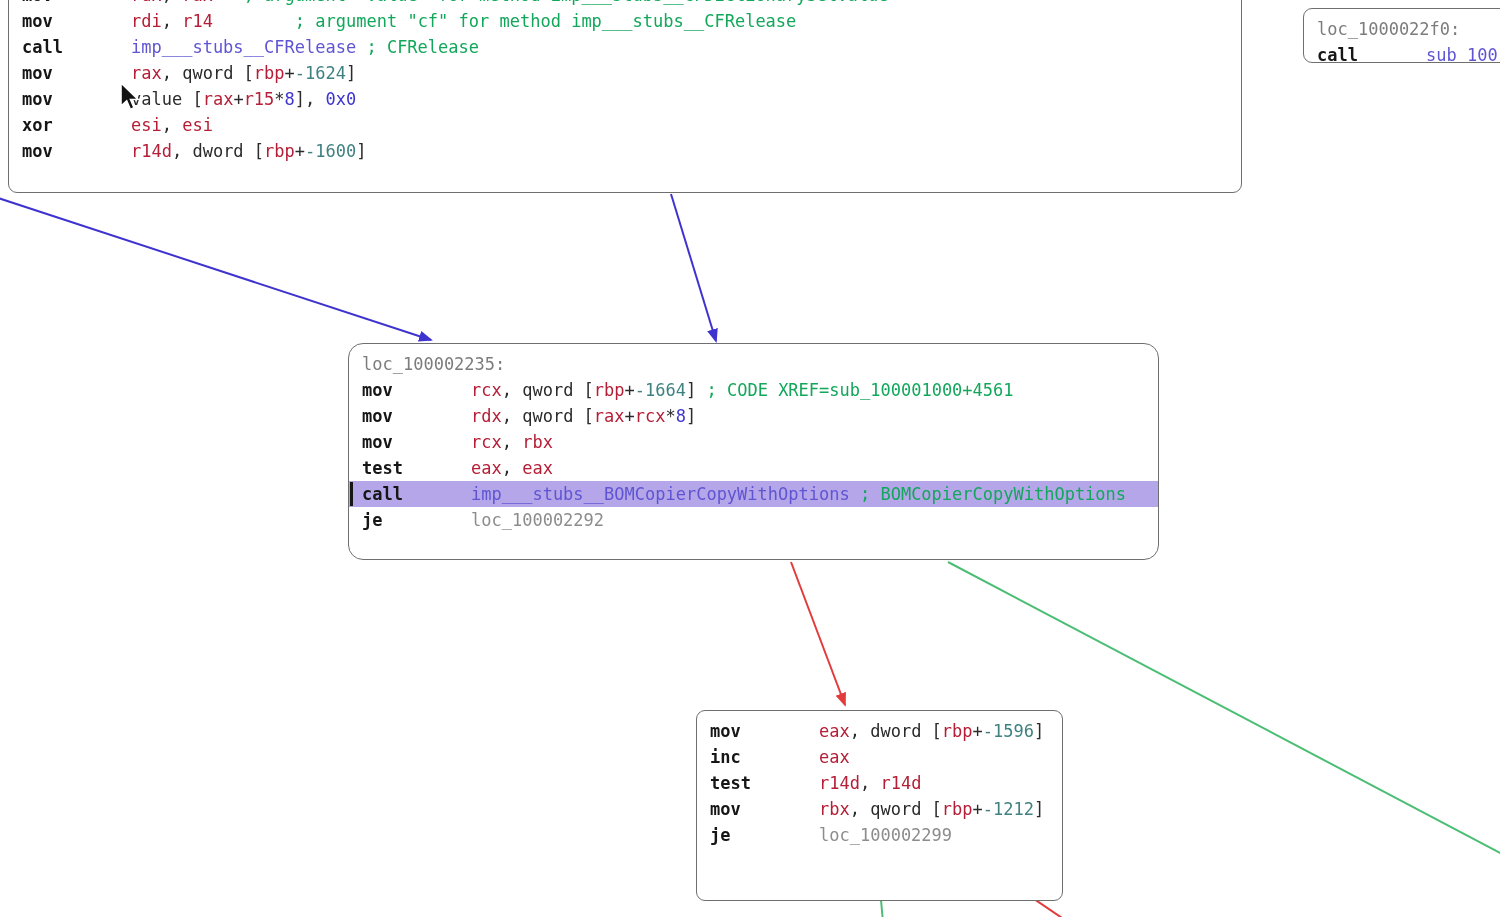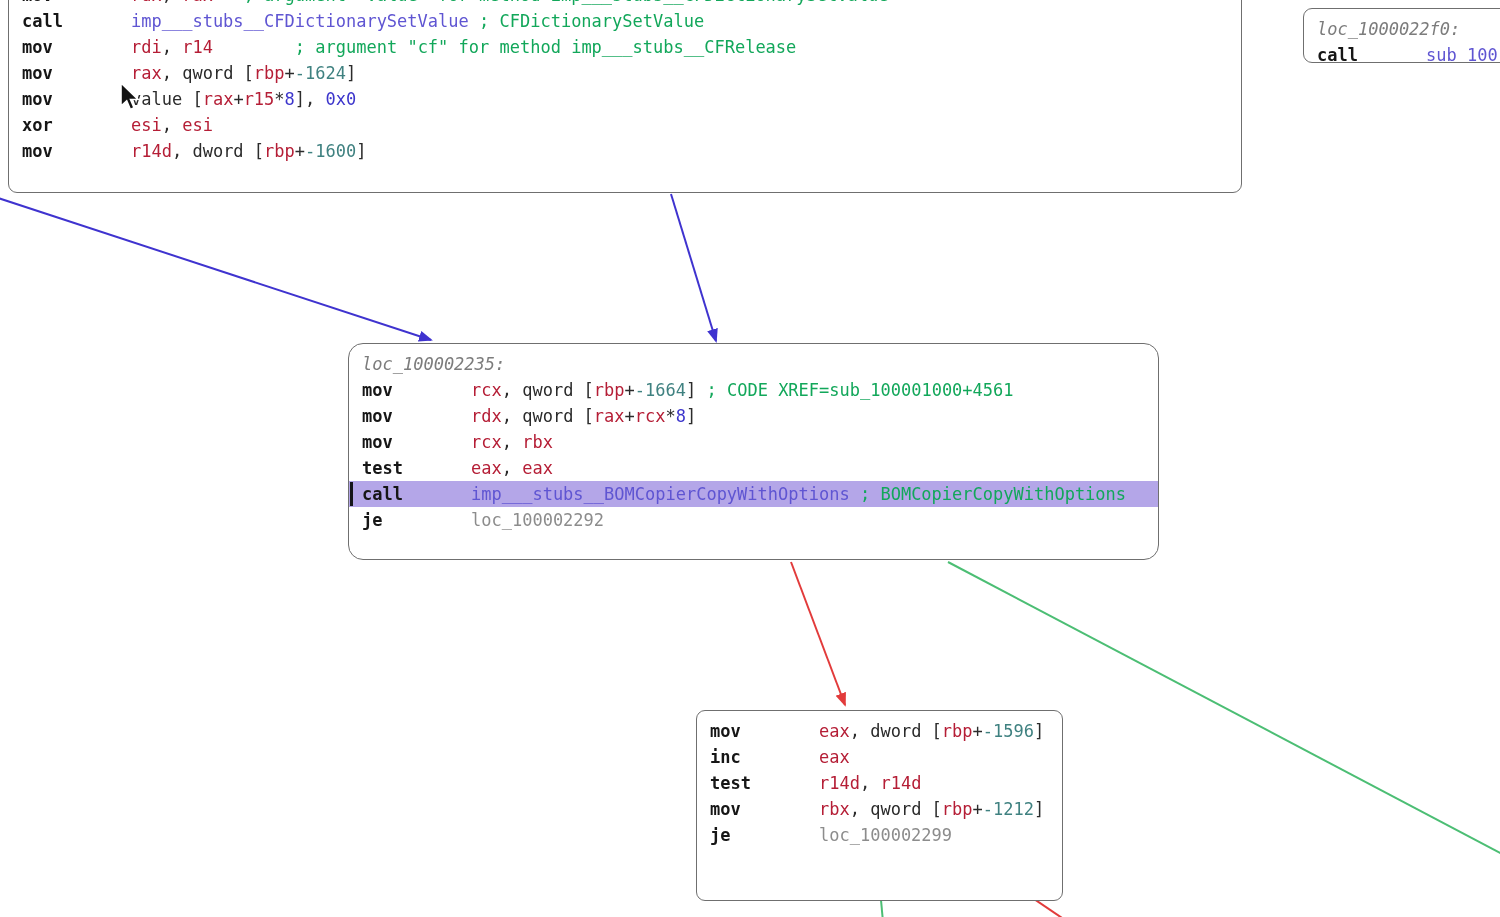--- a/index.html
+++ b/index.html
@@ -47,21 +47,21 @@
   .tok-mnemonic {
     display: inline-block; min-width: 109px;
     font-weight: bold; color: #161616;
   }
   .tok-plain   { color: #2b2b2b; }
   .tok-reg     { color: var(--reg-color, #b51e36); }
   .tok-num     { color: var(--num-color, #3f8180); text-align: right; }
   .tok-imm     { color: var(--imm-color, #3c35cc); }
   .tok-stub    { color: var(--stub-color, #5f55d2); }
   .tok-comment { color: var(--comment-color, #12a75a); }
-  .tok-label   { color: var(--label-color, #7c7c7c); font-style: italic; }
+  .tok-label   { color: var(--label-color, #7c7c7c); }
   .tok-target  { color: var(--target-color, #8c8c8c); }
   .mouse-cursor {
     position: absolute; z-index: 5;
     pointer-events: none;
   }
 </style>
 </head>
 <body style="background: rgb(255, 255, 255);">
 
 <div class="canvas">
@@ -77,22 +77,22 @@
       <line x1="-8" y1="196" x2="431" y2="340" stroke="#3f33cf" stroke-width="2" marker-end="url(#arrow0)"></line>
       <line x1="671" y1="194" x2="716" y2="341" stroke="#3f33cf" stroke-width="2" marker-end="url(#arrow0)"></line>
       <line x1="791" y1="562" x2="845" y2="705" stroke="#e23b3b" stroke-width="2" marker-end="url(#arrow2)"></line>
       <line x1="948" y1="562" x2="1506" y2="856" stroke="#4cbe74" stroke-width="2"></line>
       <line x1="879" y1="878" x2="883" y2="922" stroke="#4cbe74" stroke-width="2"></line>
       <line x1="1003" y1="878" x2="1068" y2="922" stroke="#e23b3b" stroke-width="2"></line>
     </svg>
   <div class="blocks-layer">
       <div class="block" style="left: 8px; top: -26px; width: 1234px; height: 219px;">
         <div class="line"><span class="tok tok-mnemonic">mov</span><span class="tok tok-reg">rdx</span><span class="tok tok-plain">, </span><span class="tok tok-reg">rax</span><span class="tok tok-plain">   </span><span class="tok tok-comment">; argument "value" for method imp___stubs__CFDictionarySetValue</span></div>
-        <div class="line"><span class="tok tok-mnemonic">call</span><span class="tok tok-stub">imp___stubs__CFDictionarySetValue</span><span class="tok tok-plain"> </span><span class="tok tok-comment">; CFDictionarySetValue</span></div>
         <div class="line"><span class="tok tok-mnemonic">mov</span><span class="tok tok-reg">rdi</span><span class="tok tok-plain">, </span><span class="tok tok-reg">r14</span><span class="tok tok-plain">        </span><span class="tok tok-comment">; argument "cf" for method imp___stubs__CFRelease</span></div>
+        <div class="line"><span class="tok tok-mnemonic">call</span><span class="tok tok-stub">imp___stubs__CFRelease</span><span class="tok tok-plain"> </span><span class="tok tok-comment">; CFRelease</span></div>
         <div class="line"><span class="tok tok-mnemonic">mov</span><span class="tok tok-reg">rax</span><span class="tok tok-plain">, qword [</span><span class="tok tok-reg">rbp</span><span class="tok tok-plain">+</span><span class="tok tok-num">-1624</span><span class="tok tok-plain">]</span></div>
         <div class="line"><span class="tok tok-mnemonic">mov</span><span class="tok tok-plain">value [</span><span class="tok tok-reg">rax</span><span class="tok tok-plain">+</span><span class="tok tok-reg">r15</span><span class="tok tok-plain">*</span><span class="tok tok-imm">8</span><span class="tok tok-plain">], </span><span class="tok tok-imm">0x0</span></div>
         <div class="line"><span class="tok tok-mnemonic">xor</span><span class="tok tok-reg">esi</span><span class="tok tok-plain">, </span><span class="tok tok-reg">esi</span></div>
         <div class="line"><span class="tok tok-mnemonic">mov</span><span class="tok tok-reg">r14d</span><span class="tok tok-plain">, dword [</span><span class="tok tok-reg">rbp</span><span class="tok tok-plain">+</span><span class="tok tok-num">-1600</span><span class="tok tok-plain">]</span></div>
       </div>
       <div class="block" style="left: 1303px; top: 8px; width: 212px; height: 55px;">
         <div class="line"><span class="tok tok-label">loc_1000022f0:</span></div>
         <div class="line"><span class="tok tok-mnemonic">call</span><span class="tok tok-stub">sub_100</span></div>
       </div>
       <div class="block" style="left: 348px; top: 343px; width: 811px; height: 217px; border-radius: 15px;">

